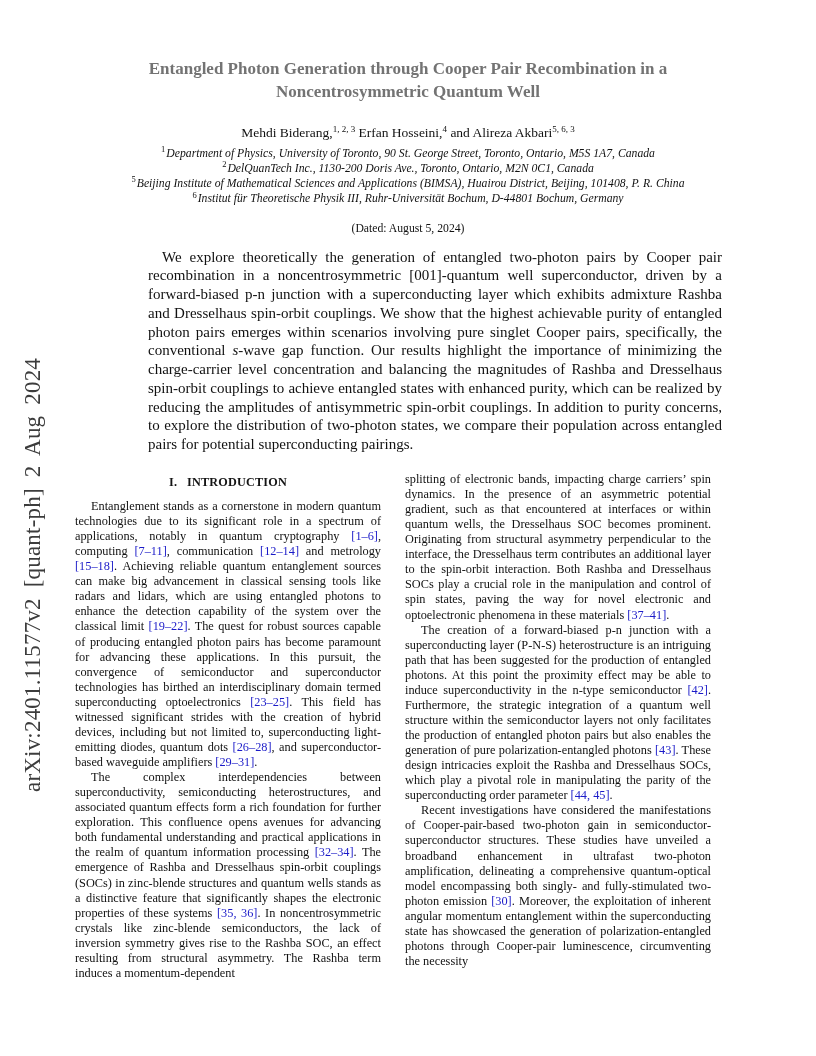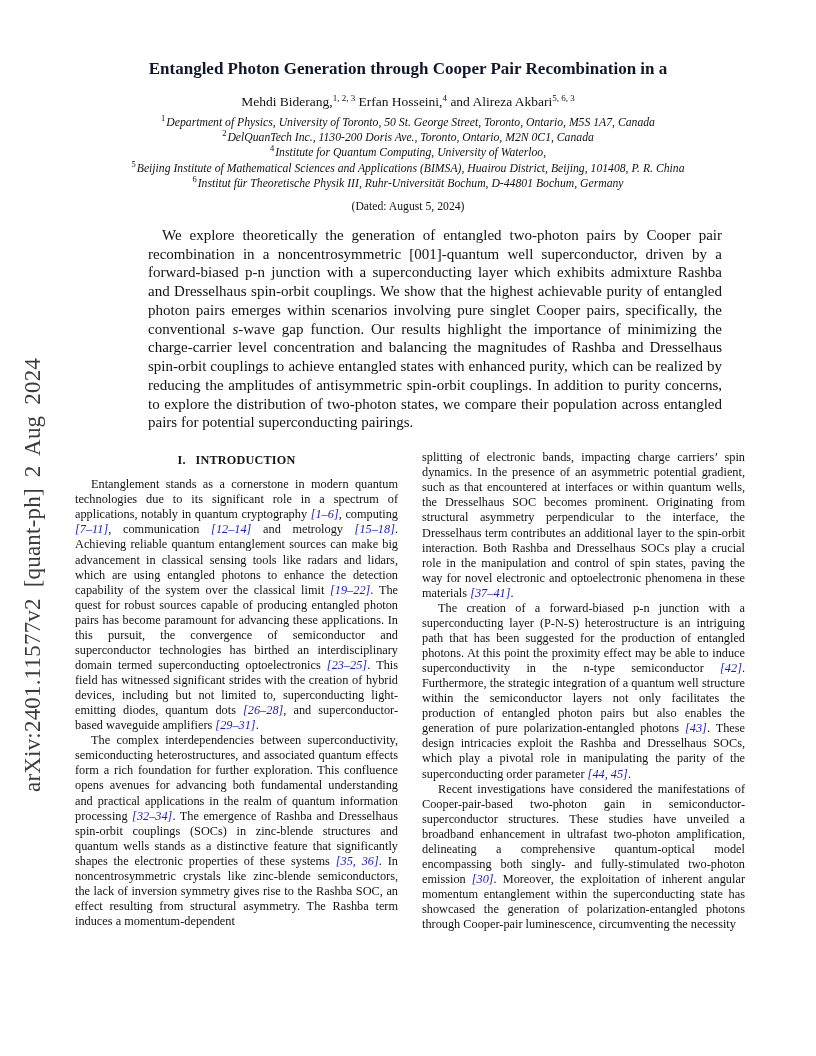--- a/index.html
+++ b/index.html
@@ -19,81 +19,80 @@
     transform: rotate(-90deg);
     transform-origin: left top;
     white-space: nowrap;
     font-size: 23px;
     color: var(--stamp-color, #3c3c3c);
     word-spacing: 5px;
     letter-spacing: 0.2px;
   }
 
   .header { padding-top: 58px; text-align: center; }
-  .title { font-size: 17px; font-weight: bold; line-height: 1.35; color: #0f172a; }
-  .authors { margin-top: 13px; font-size: 13.5px; }
+  .title { font-size: 17px; font-weight: bold; line-height: 1.35; color: #737373; }
+  .authors { margin-top: 21px; font-size: 13.5px; }
   .authors sup { font-size: 9px; vertical-align: super; line-height: 0; }
   .affiliations { margin-top: 5px; font-style: italic; font-size: 11.7px; line-height: 1.3; }
   .affiliations sup { font-size: 8.5px; font-style: normal; vertical-align: super; line-height: 0; margin-right: 1px; }
-  .dated { margin-top: 9px; font-size: 11.7px; }
+  .dated { margin-top: 15px; font-size: 11.7px; }
 
   .abstract {
     margin: 13px 0 0 148px;
     width: 574px;
     font-size: 15px;
     line-height: 1.25;
     text-align: justify;
     text-indent: 14px;
     hyphens: auto;
   }
 
   .columns {
     display: flex;
     gap: 24px;
-    margin: 18px 71px 0 75px;
+    margin: 18px 105px 0 75px;
   }
   .col { width: 325px; }
   .section-heading {
     text-align: center;
     font-size: 12.2px;
     font-weight: bold;
     margin: 3px 0 9px 0;
     letter-spacing: 0.2px;
     color: #141414;
   }
   .para {
     font-size: 12.3px;
     line-height: 1.225;
     text-align: justify;
     hyphens: auto;
   }
   .para.indent { text-indent: 16px; }
-  .cite { color: var(--cite-color, #1b1bc8); font-style: italic; }
+  .cite { color: var(--cite-color, #1b1bc8); }
   .em { font-style: italic; }
 </style>
 </head>
 <body>
 
 <div class="page">
 
   <div class="arxiv-stamp">arXiv:2401.11577v2 [quant-ph] 2 Aug 2024</div>
 
   <div class="header">
-    <h1 class="title"><span>Entangled Photon Generation through Cooper Pair Recombination in a</span><br></h1>
+    <h1 class="title"><span>Entangled Photon Generation through Cooper Pair Recombination in a</span><br><span>Noncentrosymmetric Quantum Well</span></h1>
 
     <div class="authors">
       <span><span>Mehdi Biderang,</span><sup>1, 2, 3</sup></span>
       <span><span>Erfan Hosseini,</span><sup>4</sup></span>
       <span><span>and Alireza Akbari</span><sup>5, 6, 3</sup></span>
     </div>
 
     <div class="affiliations">
-      <div><sup>1</sup><span>Department of Physics, University of Toronto, 50 St. George Street, Toronto, Ontario, M5S 1A7, Canada</span></div>
+      <div><sup>1</sup><span>Department of Physics, University of Toronto, 90 St. George Street, Toronto, Ontario, M5S 1A7, Canada</span></div>
       <div><sup>2</sup><span>DelQuanTech Inc., 1130-200 Doris Ave., Toronto, Ontario, M2N 0C1, Canada</span></div>
-      <div><sup>4</sup><span>Institute for Quantum Computing, University of Waterloo,</span></div>
       <div><sup>5</sup><span>Beijing Institute of Mathematical Sciences and Applications (BIMSA), Huairou District, Beijing, 101408, P. R. China</span></div>
       <div><sup>6</sup><span>Institut für Theoretische Physik III, Ruhr-Universität Bochum, D-44801 Bochum, Germany</span></div>
     </div>
 
     <div class="dated">(Dated: August 5, 2024)</div>
   </div>
 
   <div class="abstract"><span>We explore theoretically the generation of entangled two-photon pairs by Cooper pair recombination in a noncentrosymmetric [001]-quantum well superconductor, driven by a forward-biased p-n junction with a superconducting layer which exhibits admixture Rashba and Dresselhaus spin-orbit couplings. We show that the highest achievable purity of entangled photon pairs emerges within scenarios involving pure singlet Cooper pairs, specifically, the conventional </span><span class="em">s</span><span>-wave gap function. Our results highlight the importance of minimizing the charge-carrier level concentration and balancing the magnitudes of Rashba and Dresselhaus spin-orbit couplings to achieve entangled states with enhanced purity, which can be realized by reducing the amplitudes of antisymmetric spin-orbit couplings. In addition to purity concerns, to explore the distribution of two-photon states, we compare their population across entangled pairs for potential superconducting pairings.</span></div>
 
   <div class="columns">

